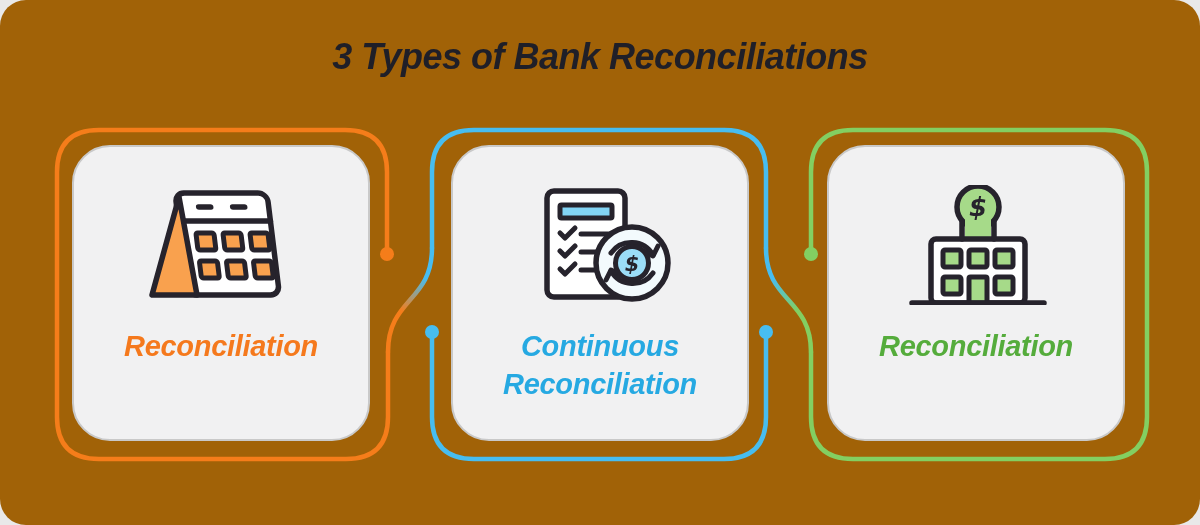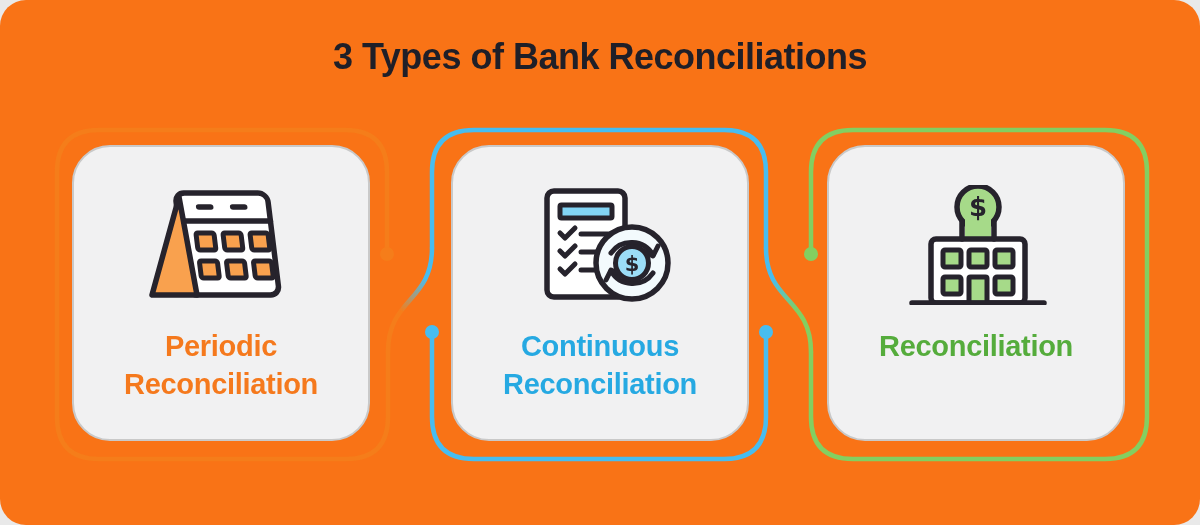--- a/index.html
+++ b/index.html
@@ -4,21 +4,21 @@
 <style>
   html,body{margin:0;padding:0;}
   body{
     width:1200px;height:525px;
     background:#E9E9E9;
     font-family:"Liberation Sans","DejaVu Sans",sans-serif;
     position:relative;overflow:hidden;
   }
   .canvas{
     position:absolute;inset:0;
-    background:#f97316;border-radius:26px;
+    background:#a16207;border-radius:26px;font-style:italic;
   }
   .title{
     position:absolute;top:36px;left:0;width:1200px;
     text-align:center;
     font-size:36px;font-weight:700;letter-spacing:-0.5px;
     color:#1F1F28;margin:0;
   }
   .borders-svg{position:absolute;left:0;top:0;}
   .card{
     position:absolute;top:145px;width:298px;height:296px;
@@ -95,21 +95,20 @@
               <rect x="42" y="76" width="18" height="17" rx="2"></rect>
               <rect x="69" y="76" width="18" height="17" rx="2"></rect>
               <rect x="96" y="76" width="18" height="17" rx="2"></rect>
             </g>
           </g>
           <path d="M 31 12 L 4 110 L 49 110 Z" fill="#F9A14E"></path>
         </g>
       </svg>
     </div>
     <div class="label label-orange">
-      <span>Periodic</span>
       <span>Reconciliation</span>
     </div>
   </div>
 
   <div class="card card2">
     <div class="icon-wrap">
       <svg width="150" height="120" viewBox="0 0 150 120">
         <g stroke="#26232C" stroke-width="5.5" stroke-linejoin="round" stroke-linecap="round" fill="none">
           <rect x="20" y="6" width="78" height="106" rx="7" fill="#FFFFFF"></rect>
           <rect x="33" y="20" width="52" height="13" rx="1.5" fill="#82D4F4" stroke-width="5"></rect>

